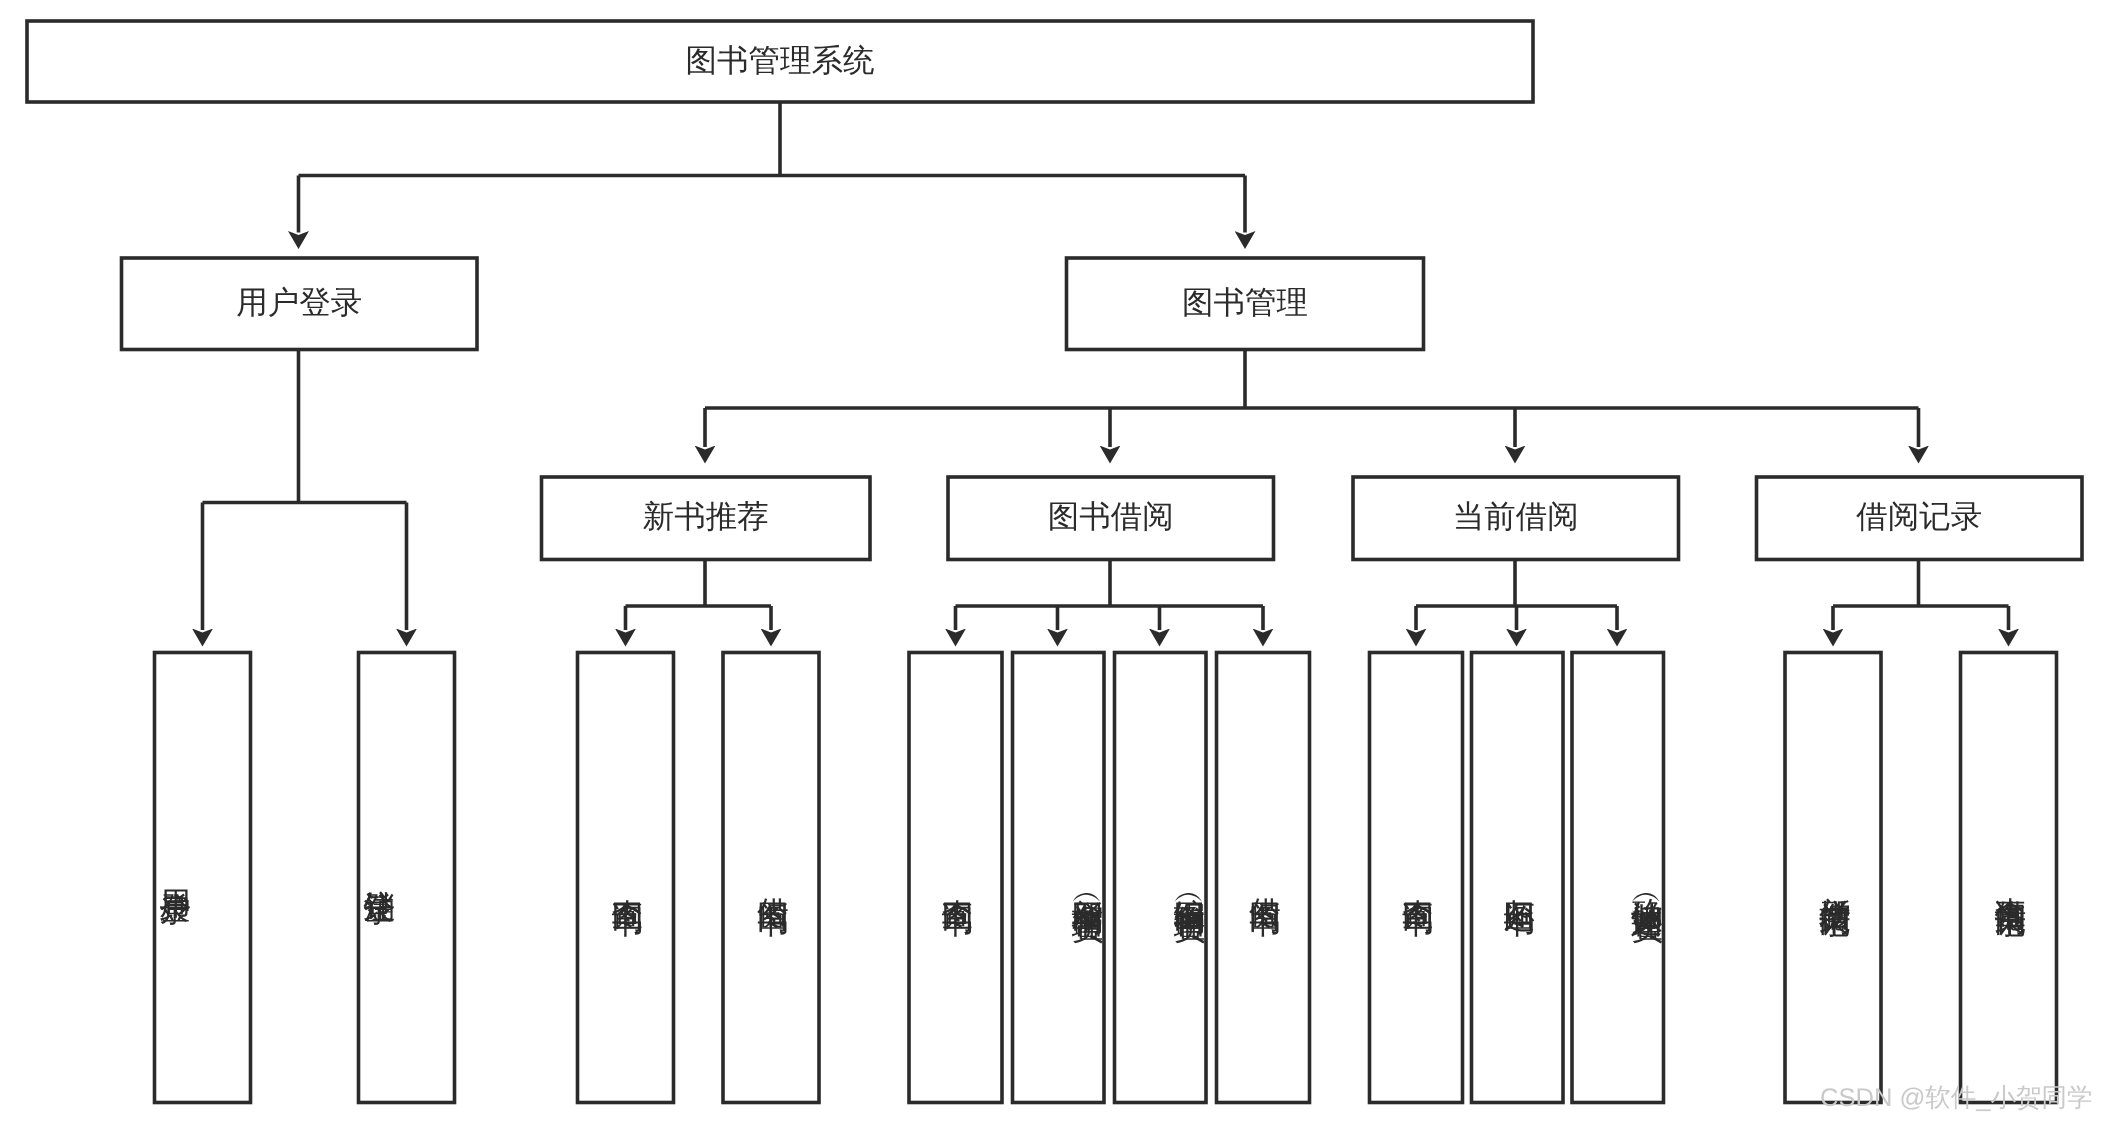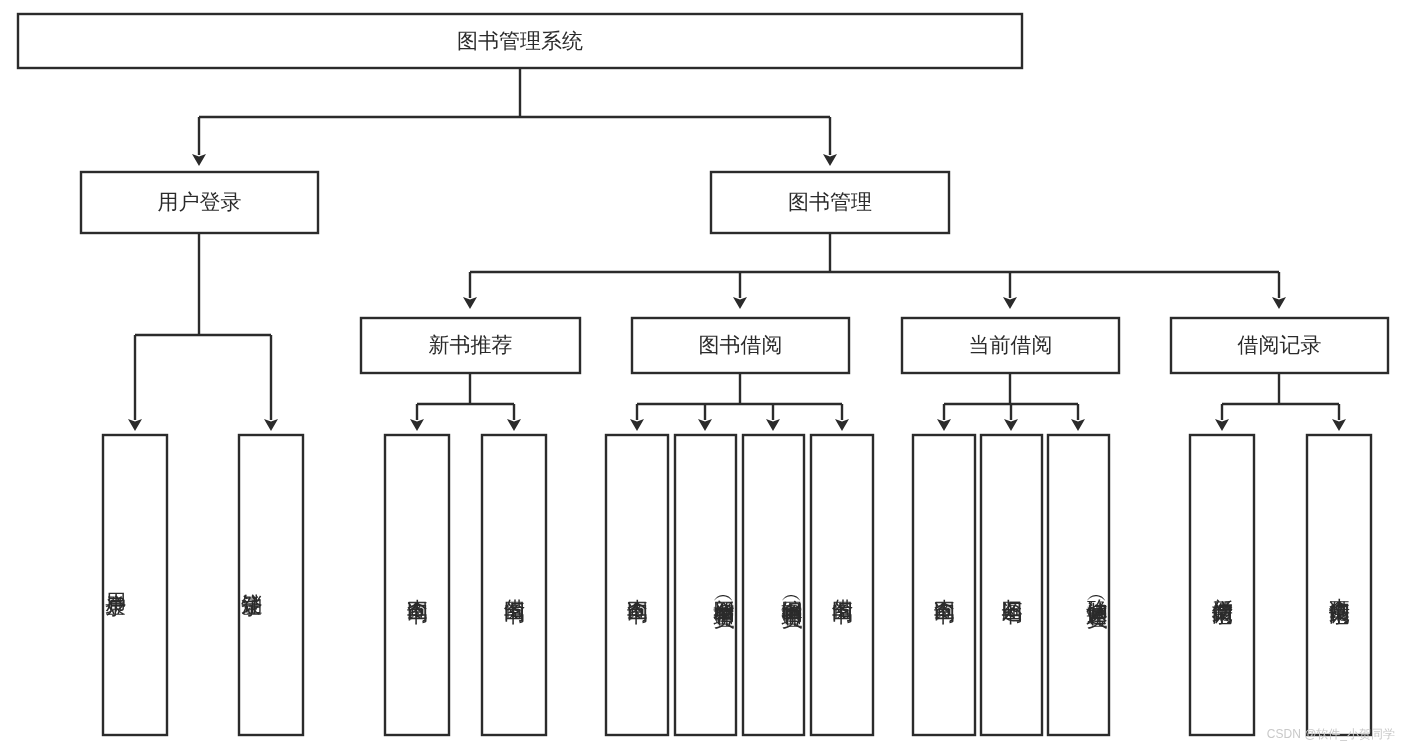--- a/index.html
+++ b/index.html
@@ -67,21 +67,21 @@
     align-items: flex-end;
   }
   .leaf-label.align-middle {
     align-items: center;
   }
   .watermark {
     position: absolute;
     right: 10px;
     bottom: 4px;
     font-family: "Liberation Sans", "DejaVu Sans", sans-serif;
-    font-size: 12px;
+    font-size: 17px;
     color: #c9c9c9;
     white-space: nowrap;
     user-select: none;
   }
 </style>
 </head>
 <body>
 
 <div id="diagram-root">
 

